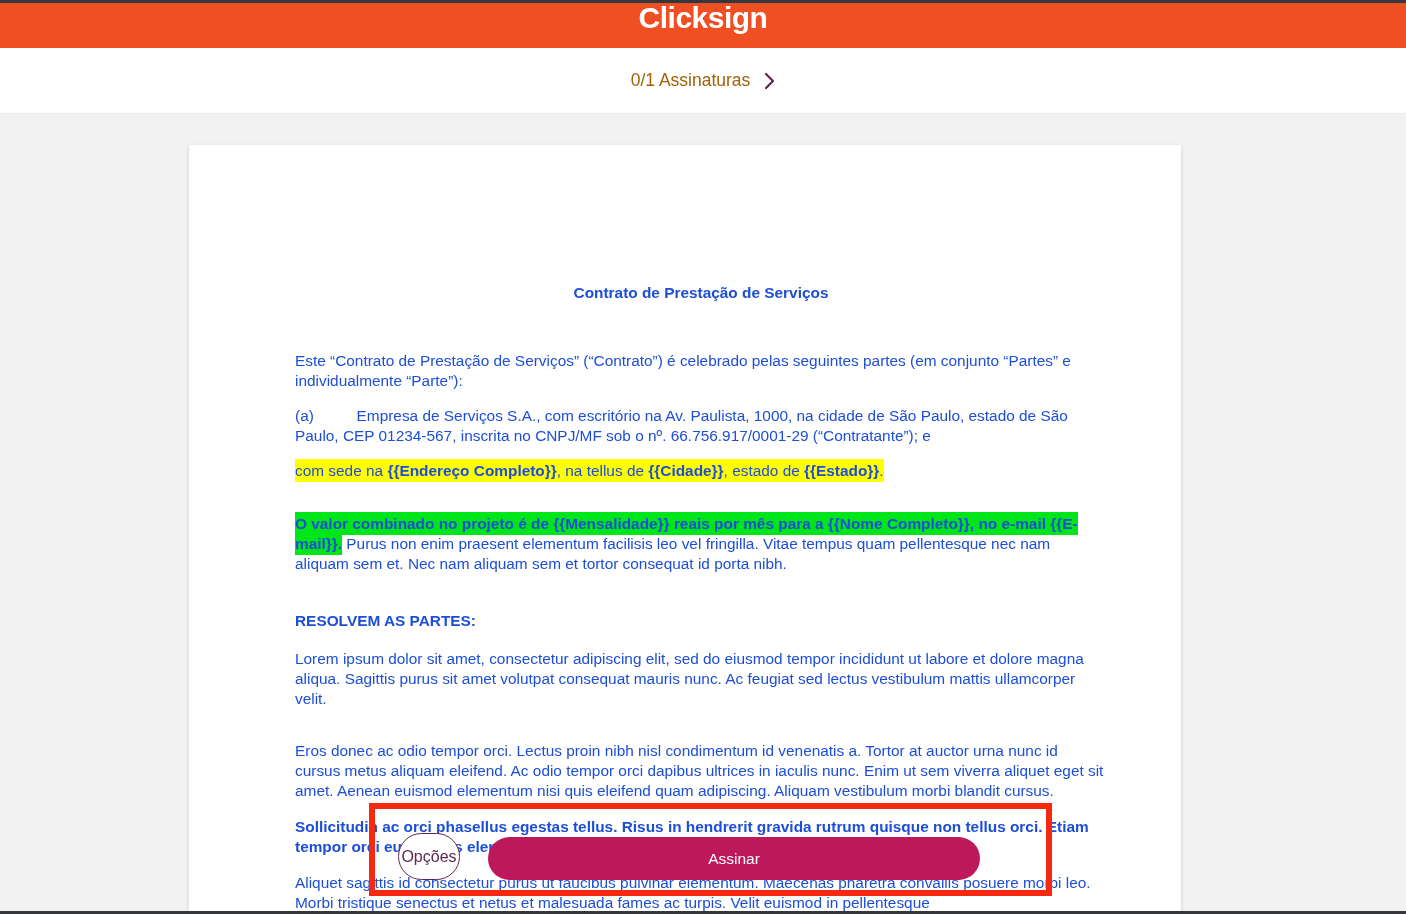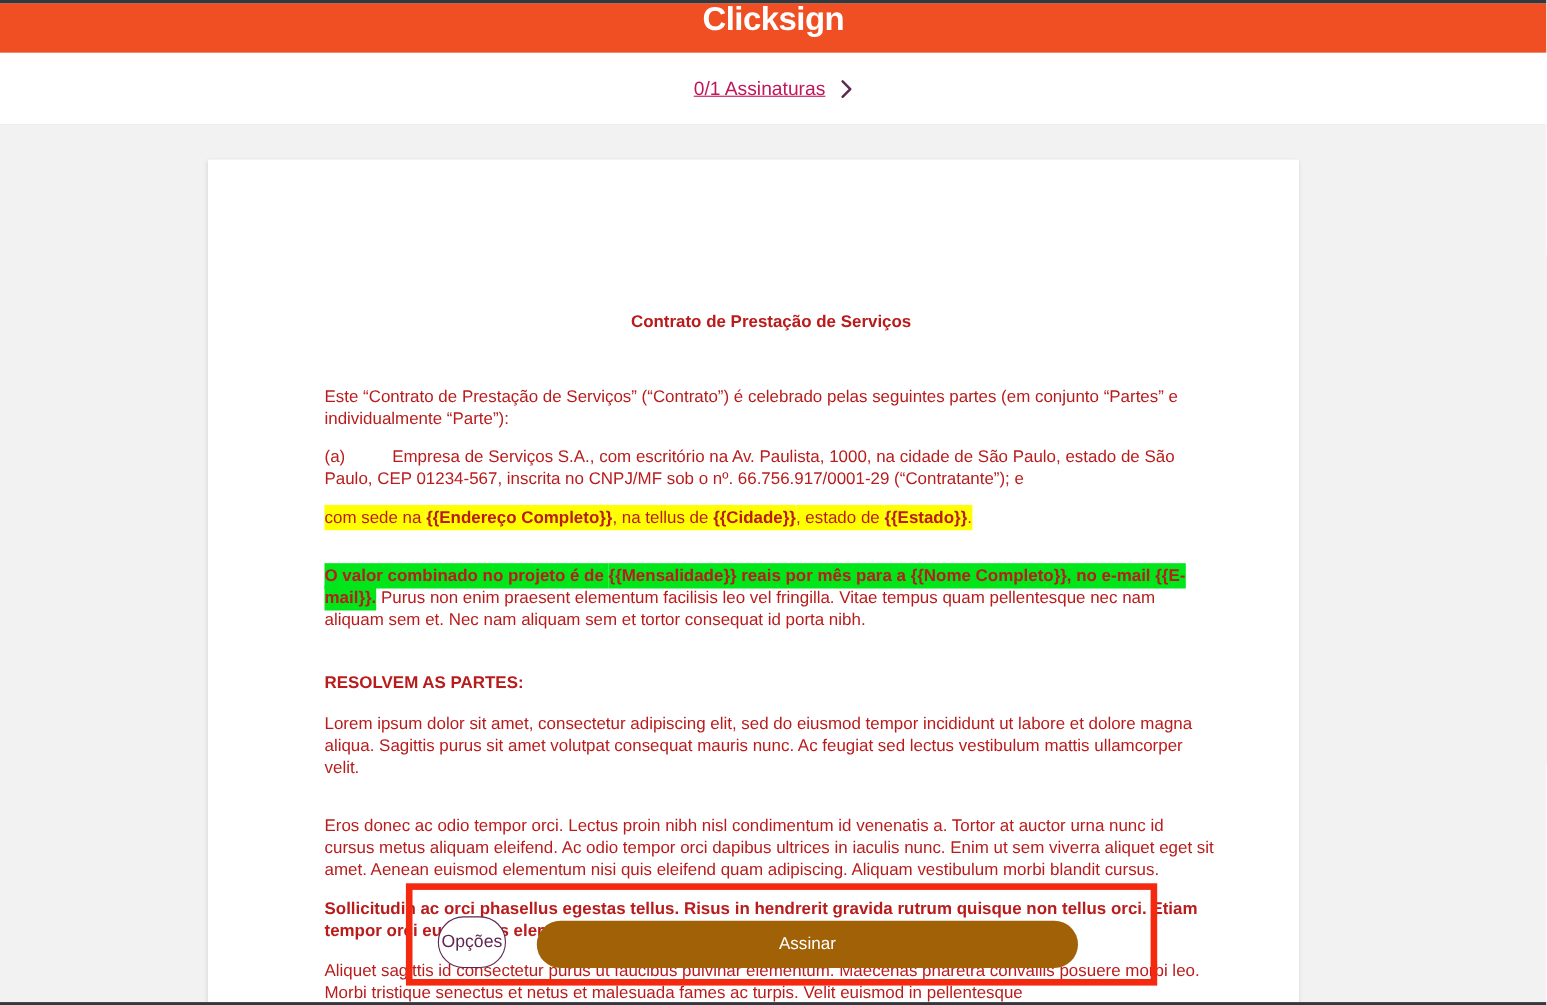--- a/index.html
+++ b/index.html
@@ -34,39 +34,39 @@
   
   .sub-header {
     position: absolute; top: 48px; left: 0; width: 1406px; height: 66px;
     background: #ffffff; border-bottom: 1px solid #e9e9e9;
     display: flex; align-items: center; justify-content: center;
     z-index: 5;
   }
   .signatures-row {
     display: flex; align-items: center; gap: 14px; cursor: pointer;
   }
-  .signatures-label { color: #be185d; font-size: 17.5px; font-weight: 500; text-decoration: underline; }
+  .signatures-label { color: #a16207; font-size: 17.5px; font-weight: 500; }
   .chevron-icon svg { display: block; }
 
   
   .content-area {
     position: absolute; top: 114px; left: 0; width: 1406px; height: 797px;
     background: #f2f2f2; z-index: 1;
   }
   .doc-page {
     position: absolute; left: 189px; top: 31px;
     width: 992px; height: 780px;
     background: #ffffff;
     box-shadow: 0 1px 4px rgba(0,0,0,0.14);
     padding: 138px 74px 0 106px;
     overflow: hidden;
   }
 
   
-  .doc-blocks { color: #b91c1c; font-size: 15.4px; line-height: 20px; }
+  .doc-blocks { color: #1d4ed8; font-size: 15.4px; line-height: 20px; }
   .doc-block { margin-top: 15px; }
   .doc-block.title { margin-top: 0; text-align: center; font-weight: bold; }
   .doc-block.heading { font-weight: bold; }
   .doc-blocks > :nth-child(2)  { margin-top: 48px; }
   .doc-blocks > :nth-child(5)  { margin-top: 33px; }
   .doc-blocks > :nth-child(6)  { margin-top: 37px; }
   .doc-blocks > :nth-child(7)  { margin-top: 18px; }
   .doc-blocks > :nth-child(8)  { margin-top: 32px; }
   .doc-blocks > :nth-child(9)  { margin-top: 16px; font-weight: bold; }
   .doc-blocks > :nth-child(10) { margin-top: 16px; }
@@ -87,21 +87,21 @@
     position: absolute; left: 398px; top: 833px;
     width: 62px; height: 47px;
     background: #ffffff; border: 1.5px solid #5E2750; border-radius: 24px;
     color: #5E2750; font-size: 16px; font-family: "Liberation Sans", sans-serif;
     display: flex; align-items: center; justify-content: center;
     z-index: 7; cursor: pointer;
   }
   .sign-btn {
     position: absolute; left: 488px; top: 837px;
     width: 492px; height: 43px;
-    background: #a16207; border: none; border-radius: 22px;
+    background: #be185d; border: none; border-radius: 22px;
     color: #ffffff; font-size: 15.5px; font-family: "Liberation Sans", sans-serif;
     display: flex; align-items: center; justify-content: center;
     z-index: 7; cursor: pointer;
   }
 </style>
 </head>
 <body>
 
 <div class="screen">
 

